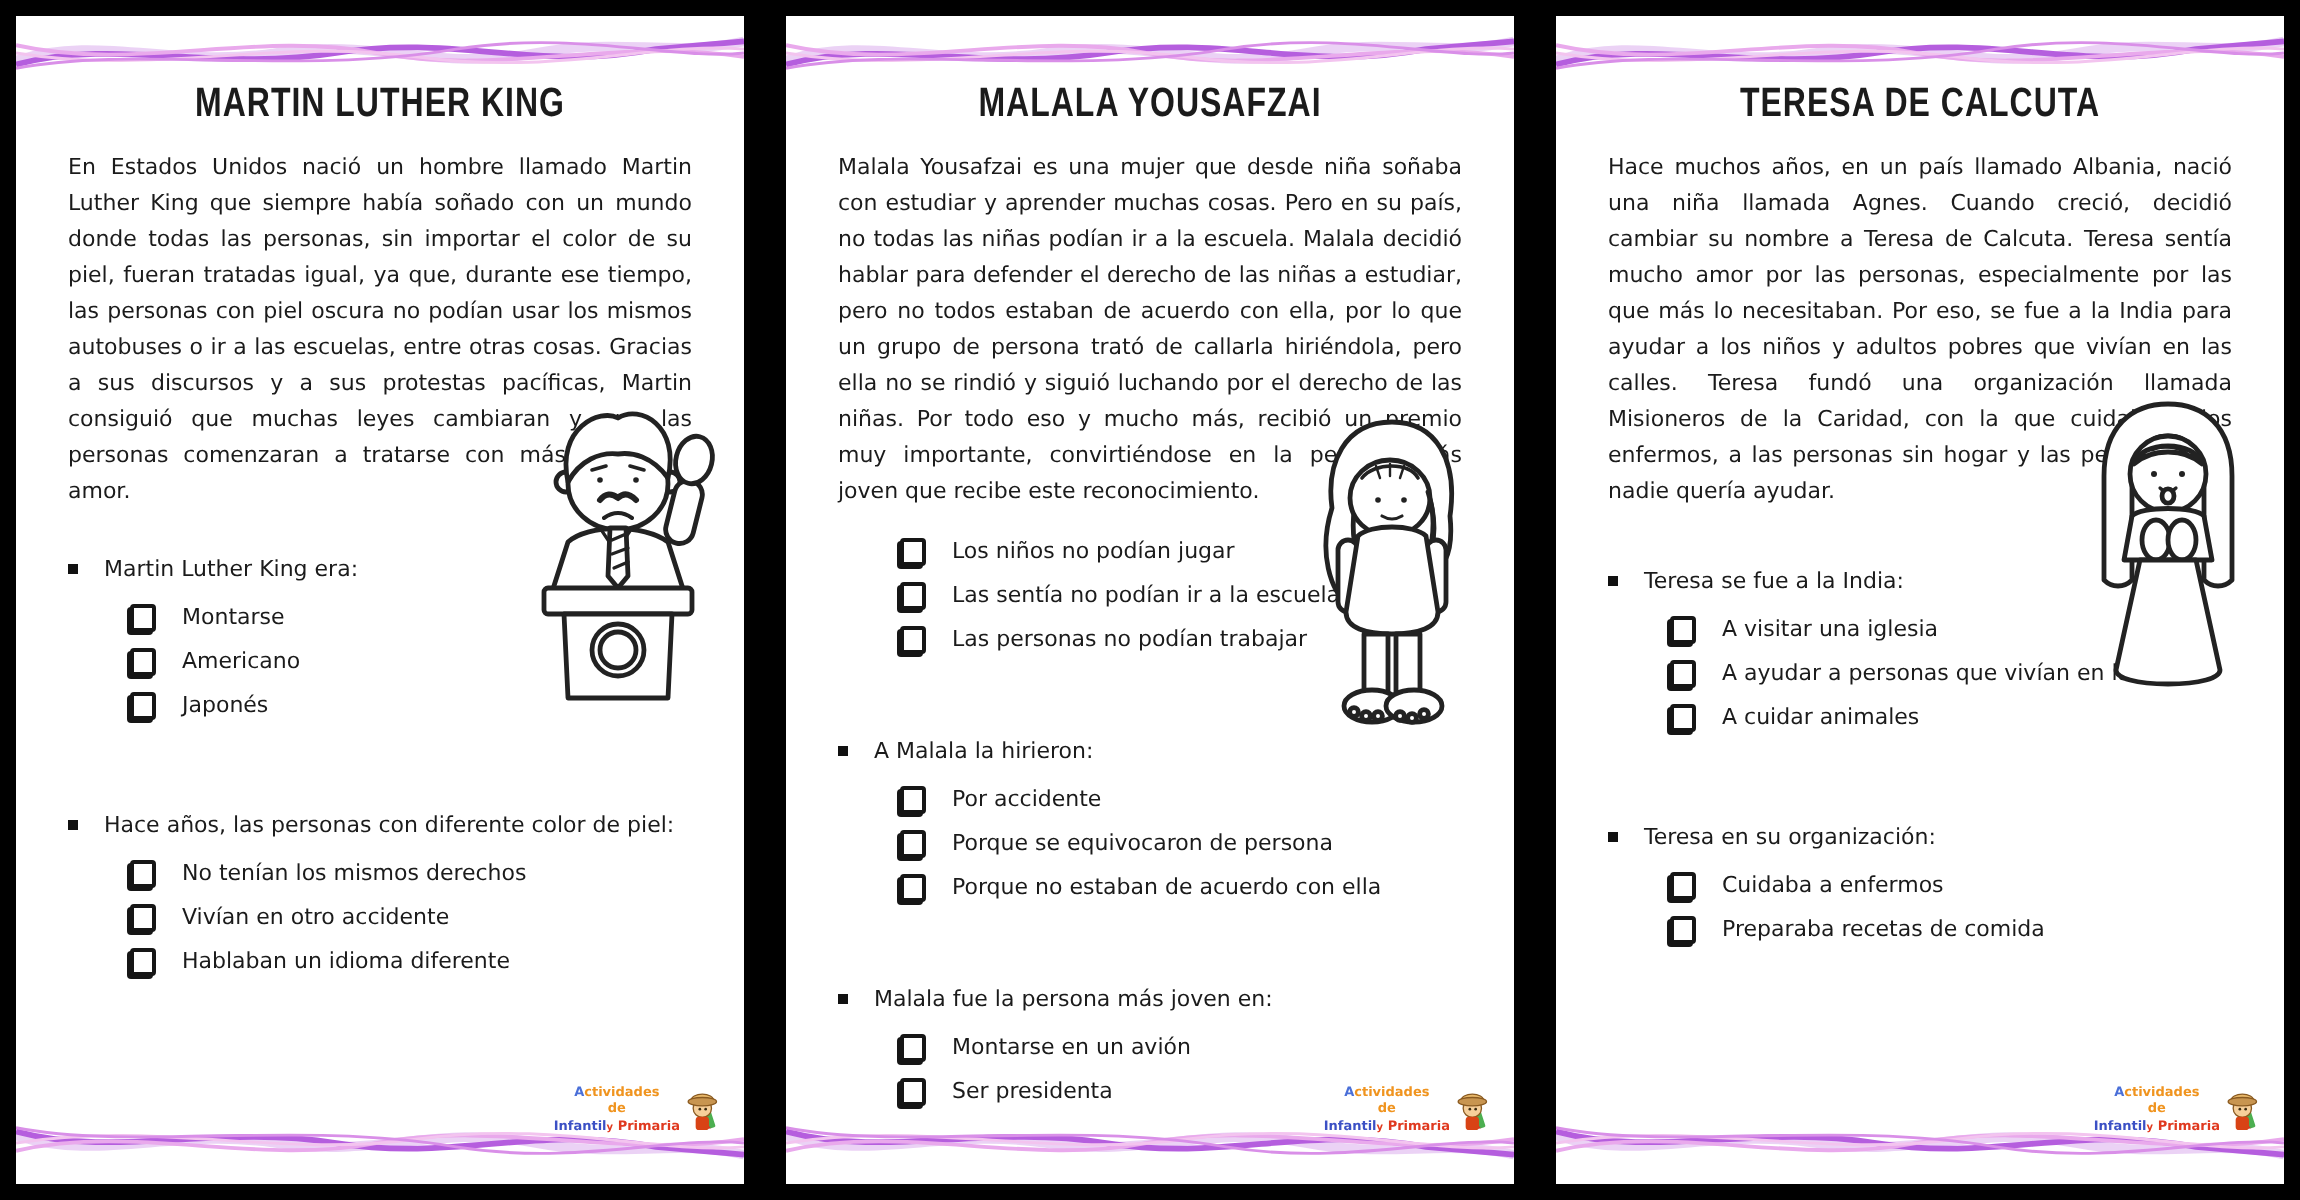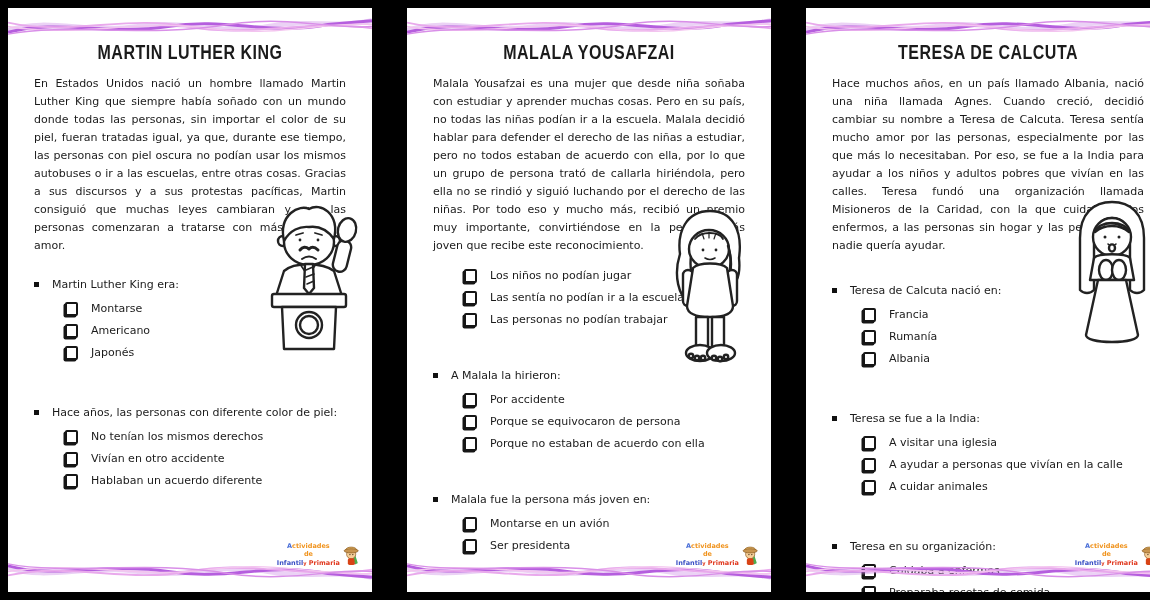--- a/index.html
+++ b/index.html
@@ -1,17 +1,17 @@
 <!DOCTYPE html>
 <html><head>
 <meta charset="utf-8">
 <style>
   html,body{margin:0;padding:0;background:#000;}
   body{width:1150px;height:600px;overflow:hidden;font-family:"DejaVu Sans",sans-serif;color:#1b1b1b;}
-  .stage{display:flex;gap:35px;padding:8px;box-sizing:border-box;width:970px;height:600px;}
+  .stage{display:flex;gap:21px;padding:8px;box-sizing:border-box;width:970px;height:600px;}
   .panel{position:relative;background:#fff;width:364px;height:584px;box-sizing:border-box;padding:0 26px;overflow:hidden;flex:none;}
 
   .wave{position:absolute;left:0;width:100%;height:25px;}
   .wave.top{top:5px;}
   .wave.bottom{bottom:7px;transform:scaleY(-1);}
 
   .title{margin:36px 0 0;text-align:center;font-size:16px;font-weight:700;letter-spacing:.5px;
          font-family:"Liberation Sans",sans-serif;transform:scaleY(1.28);}
   .para{margin:13px 0 0;font-size:11px;line-height:18px;text-align:justify;}
 
@@ -89,21 +89,21 @@
           <div class="opt">
               <span class="checkbox"></span>
               <span>No tenían los mismos derechos</span>
             </div>
           <div class="opt">
               <span class="checkbox"></span>
               <span>Vivían en otro accidente</span>
             </div>
           <div class="opt">
               <span class="checkbox"></span>
-              <span>Hablaban un acuerdo diferente</span>
+              <span>Hablaban un idioma diferente</span>
             </div>
         </div>
       </div>
     </div>
 
     <svg class="illus mlk" viewBox="0 0 106 152" fill="#fff" stroke="#222" stroke-width="2.4" stroke-linecap="round" stroke-linejoin="round">
       <circle cx="27" cy="41" r="5"></circle>
         <circle cx="79" cy="41" r="5"></circle>
       <ellipse cx="53" cy="42" rx="25" ry="23"></ellipse>
       <path d="M28,41 C22,14 44,4 53,9 C64,2 84,13 78,39 C70,28 60,26 53,27 C44,26 34,30 28,41 Z"></path>
@@ -278,40 +278,20 @@
       <path d="M0,22 C60,10 140,26 220,12 C280,2 330,18 364,14" stroke="#d98fe8" stroke-width="1.5" fill="none"></path>
     </svg>
 
     <h1 class="title">TERESA DE CALCUTA</h1>
     <p class="para">Hace muchos años, en un país llamado Albania, nació una niña llamada Agnes. Cuando creció, decidió cambiar su nombre a Teresa de Calcuta. Teresa sentía mucho amor por las personas, especialmente por las que más lo necesitaban. Por eso, se fue a la India para ayudar a los niños y adultos pobres que vivían en las calles. Teresa fundó una organización llamada Misioneros de la Caridad, con la que cuidaba a los enfermos, a las personas sin hogar y las personas que nadie quería ayudar.</p>
 
     <div class="questions">
       <div class="qblock">
         <div class="q">
             <span class="bullet"></span>
-          <span class="q-prompt">Teresa de Calcuta nació en:</span>
-          </div>
-        <div class="opts">
-          <div class="opt">
-              <span class="checkbox"></span>
-              <span>Francia</span>
-            </div>
-          <div class="opt">
-              <span class="checkbox"></span>
-              <span>Rumanía</span>
-            </div>
-          <div class="opt">
-              <span class="checkbox"></span>
-              <span>Albania</span>
-            </div>
-        </div>
-      </div>
-      <div class="qblock">
-        <div class="q">
-            <span class="bullet"></span>
           <span class="q-prompt">Teresa se fue a la India:</span>
           </div>
         <div class="opts">
           <div class="opt">
               <span class="checkbox"></span>
               <span>A visitar una iglesia</span>
             </div>
           <div class="opt">
               <span class="checkbox"></span>
               <span>A ayudar a personas que vivían en la calle</span>

